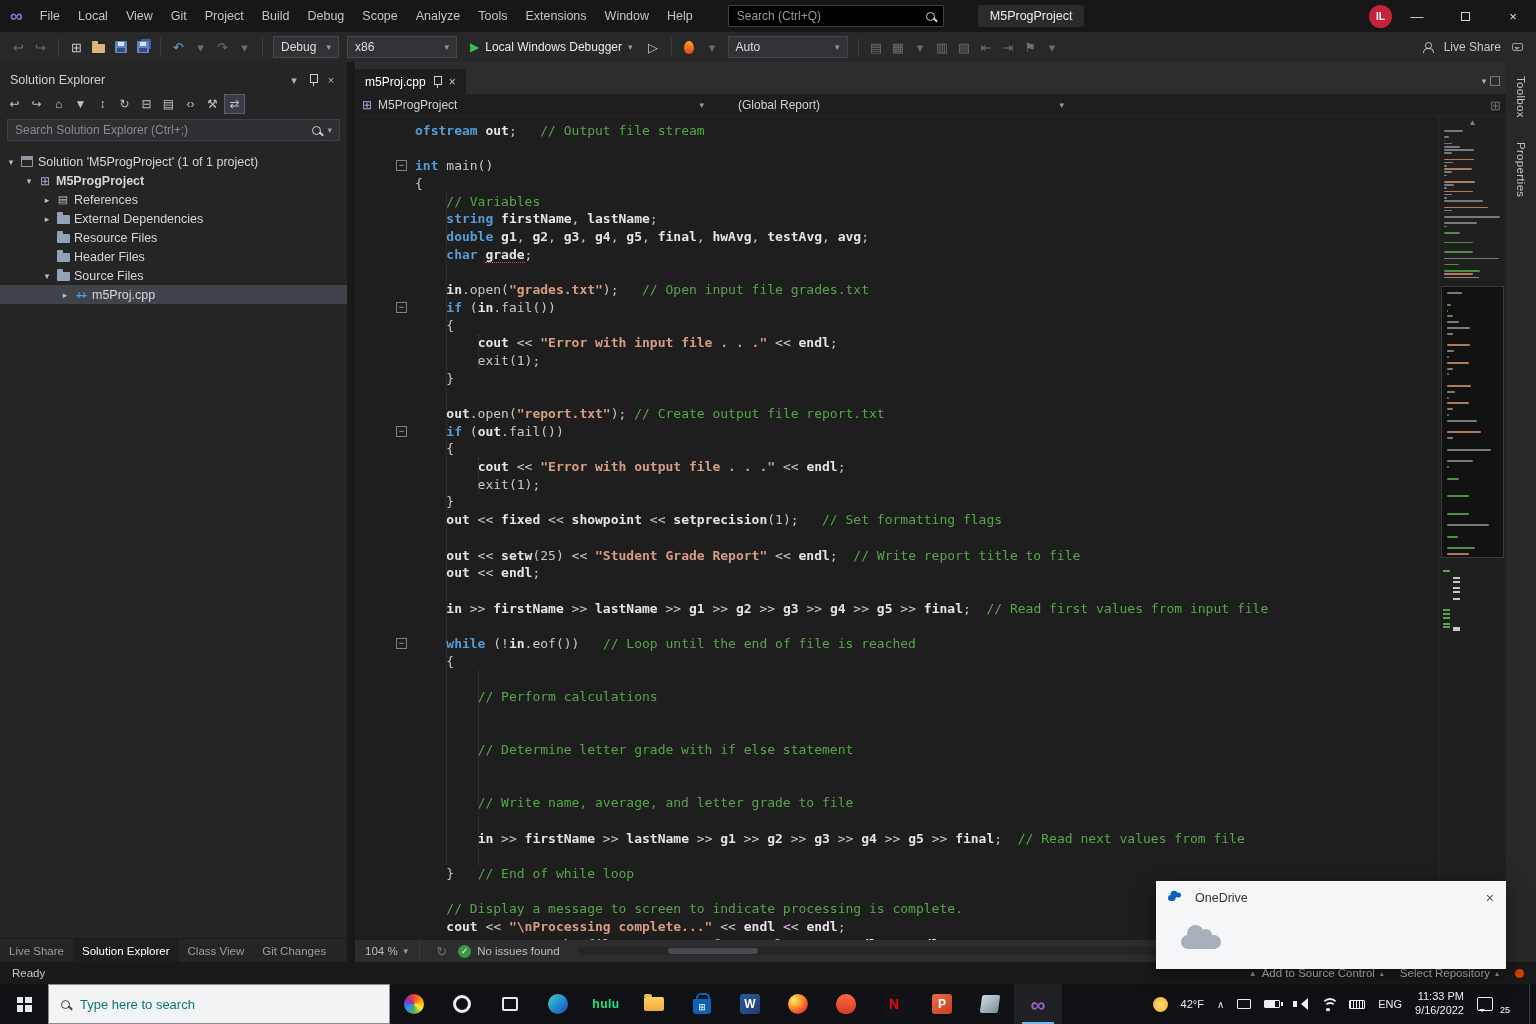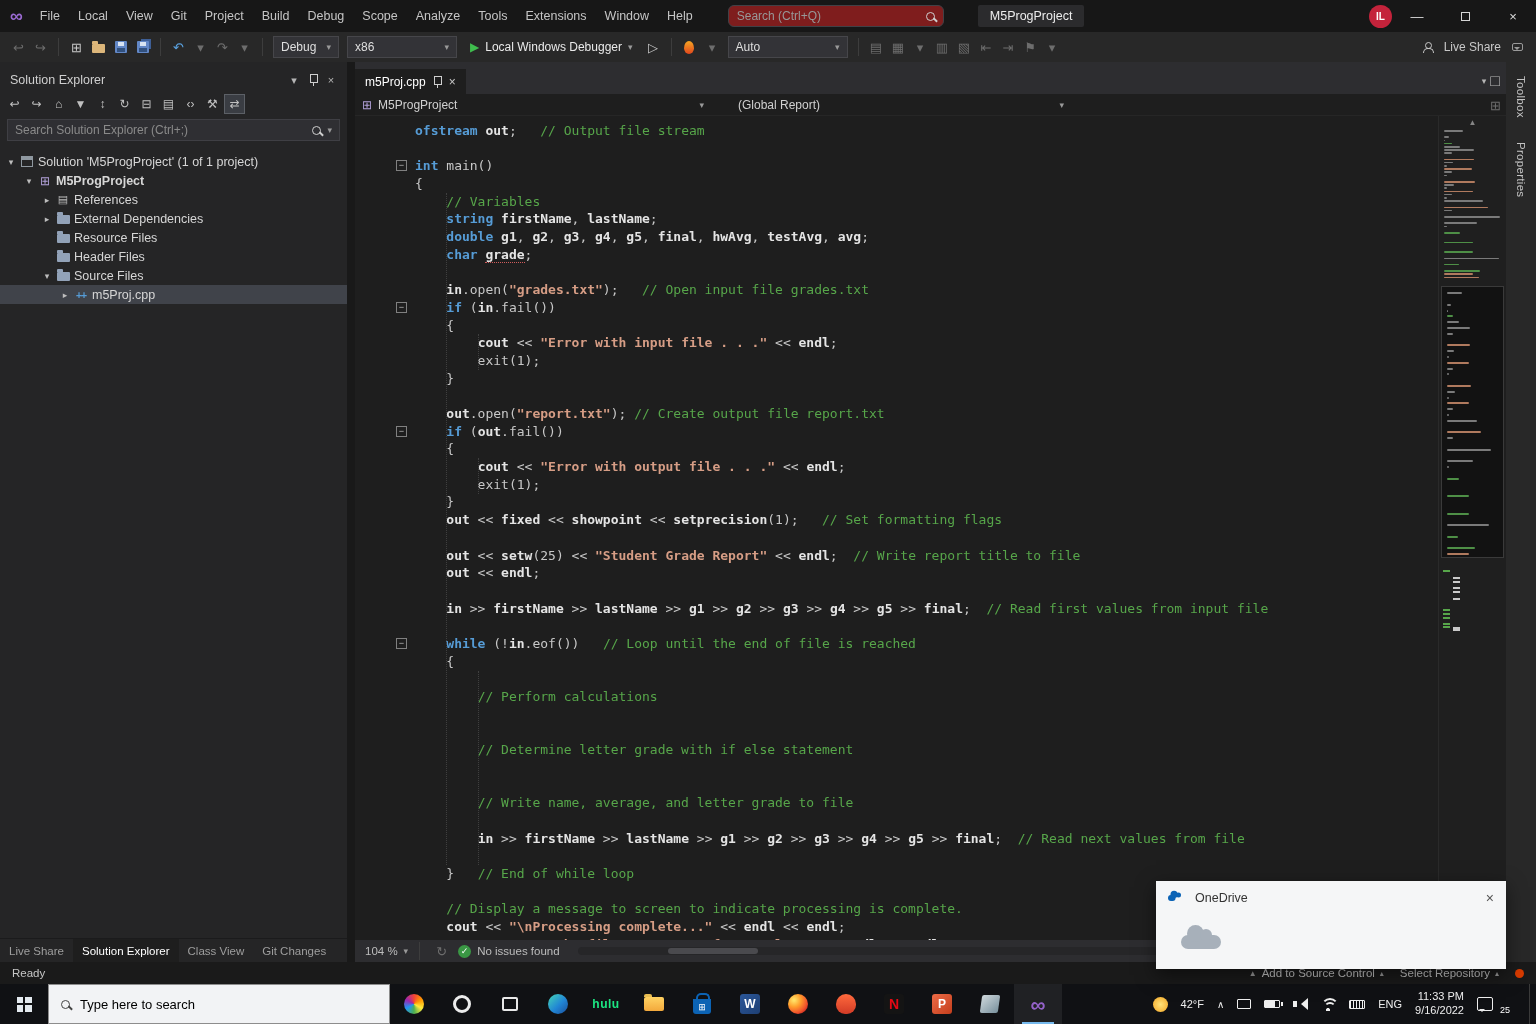--- a/index.html
+++ b/index.html
@@ -10,21 +10,21 @@
 .b{font-weight:bold}
 .caret{color:#9a9a9a;font-size:9px}
 .sm{font-size:9px}
 .vsep{width:1px;height:18px;background:#3d3d3d;margin:0 5px;display:inline-block}
 
 
 #titlebar{height:32px;background:#171717;display:flex;align-items:center;padding-left:10px;font-size:12.5px;color:#c5c5c5}
 .vslogo{color:#9b6bd3;font-size:18px;font-weight:bold;margin-right:8px}
 #menubar{display:flex}
 .menu-item{padding:4px 9px;white-space:nowrap}
-#qsearch{margin-left:26px;width:216px;height:22px;background:#7f1d1d;border:1px solid #414146;border-radius:6px;display:flex;align-items:center;justify-content:space-between;padding:0 8px;color:#989898;font-size:12px}
+#qsearch{margin-left:26px;width:216px;height:22px;background:#000000;border:1px solid #414146;border-radius:1px;display:flex;align-items:center;justify-content:space-between;padding:0 8px;color:#989898;font-size:12px}
 .mag{position:relative;width:9px;height:9px;border:1.5px solid #cfcfcf;border-radius:50%;display:inline-block}
 .mag::after{content:"";position:absolute;width:5px;height:1.5px;background:#cfcfcf;transform:rotate(45deg);right:-4px;bottom:-1px}
 #wtitle{margin-left:34px;padding:4px 12px;background:#2b2b2d;border-radius:2px;color:#ececec}
 #avatar{margin-left:auto;width:23px;height:23px;border-radius:50%;background:#c4233b;color:#fff;font-size:10px;display:flex;align-items:center;justify-content:center;font-weight:bold}
 .wbtn{width:46px;height:32px;display:flex;align-items:center;justify-content:center;color:#ddd;font-size:13px;margin-left:2px}
 .maxbox{width:9px;height:9px;border:1px solid #d5d5d5;display:inline-block}
 
 
 #toolbar{height:30px;background:#282828;display:flex;align-items:center;padding:0 8px;gap:2px;font-size:12px}
 #tb-hist,#tb-file,#tb-edit,#tb-mid{display:flex;align-items:center;gap:1px}
@@ -123,21 +123,21 @@
 #sb-right{margin-left:auto;display:flex;align-items:center;gap:16px;padding-right:12px}
 .sb-item{display:flex;align-items:center;gap:5px}
 .upc{font-size:8px;color:#9a9a9a}
 .reddot{width:9px;height:9px;border-radius:50%;background:#d83b01;display:inline-block}
 
 
 #taskbar{height:40px;background:#101114;display:flex;align-items:center;color:#eee}
 .tb-start{width:48px;height:40px;display:flex;align-items:center;justify-content:center}
 .winlogo{width:15px;height:15px;display:grid;grid-template-columns:1fr 1fr;grid-template-rows:1fr 1fr;gap:1.5px}
 .winlogo i{background:#e3e9ef}
-#tb-search{width:342px;height:40px;background:#f2f3f5;border:1px solid #8d8d8d;display:flex;align-items:center;gap:10px;padding:0 12px;color:#000000;font-size:13px}
+#tb-search{width:342px;height:40px;background:#f2f3f5;border:1px solid #8d8d8d;display:flex;align-items:center;gap:10px;padding:0 12px;color:#0f766e;font-size:13px}
 #tb-search .mag{border-color:#444}
 #tb-search .mag::after{background:#444}
 #tb-apps{display:flex}
 .app{width:48px;height:40px;display:flex;align-items:center;justify-content:center;position:relative}
 .app.active{background:rgba(255,255,255,.07)}
 .app.active::after{content:"";position:absolute;bottom:0;left:8px;right:8px;height:2px;background:#76b9ed}
 .ic-confetti{width:20px;height:20px;border-radius:50%;background:conic-gradient(#f44336,#ff9800,#ffeb3b,#4caf50,#2196f3,#9c27b0,#f44336)}
 .ic-opera{width:18px;height:18px;border-radius:50%;border:3px solid #ececec}
 .ic-task-view{width:16px;height:14px;border:2px solid #e8e8e8;border-radius:2px}
 .ic-edge{width:20px;height:20px;border-radius:50%;background:linear-gradient(135deg,#45d6b6,#2186d5 55%,#1a4f9c)}

